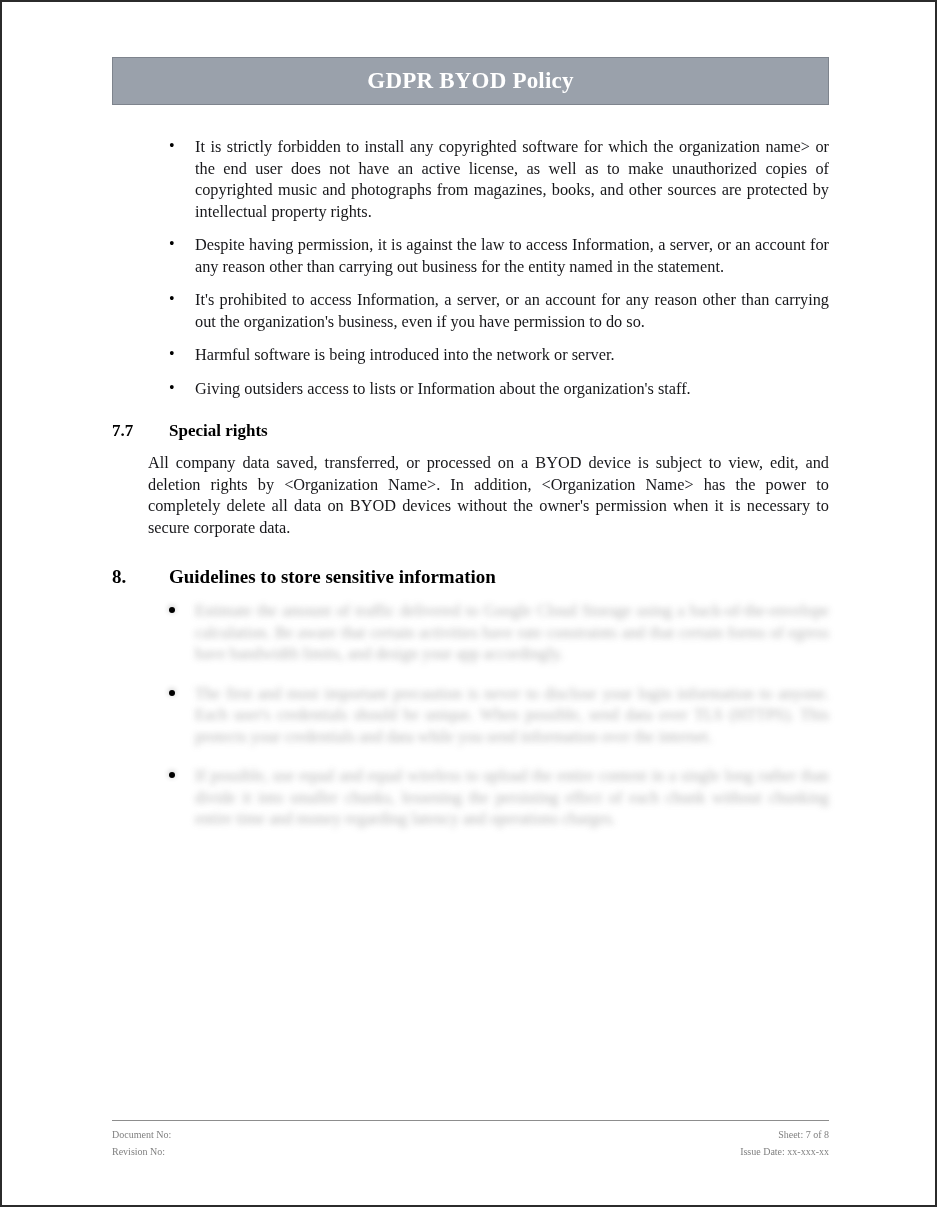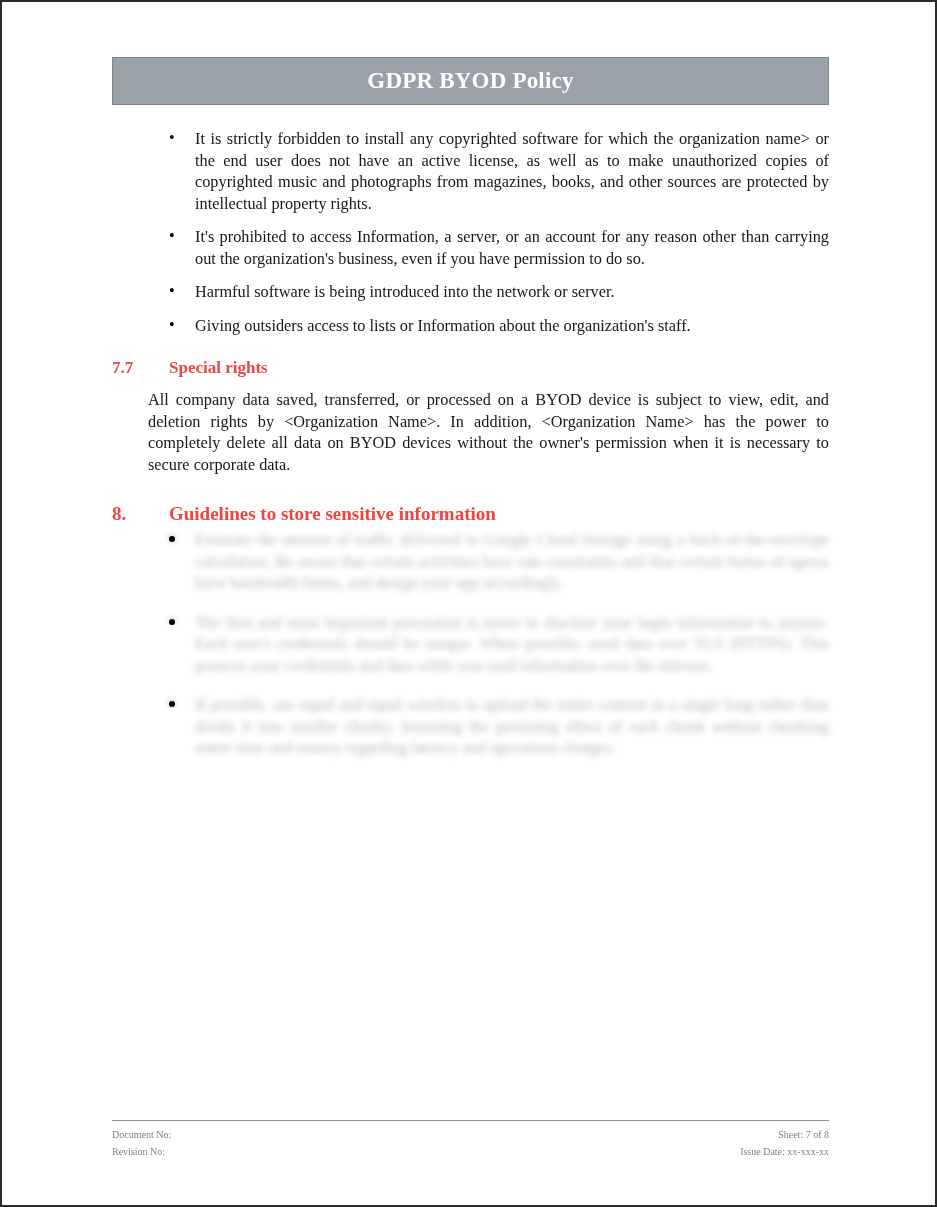--- a/index.html
+++ b/index.html
@@ -49,21 +49,21 @@
     width: 717px;
   }
 
   ul.bullets {
     list-style: none;
     margin: 0;
     padding: 0;
   }
   ul.bullets li {
     position: relative;
-    margin: 4px 0 12px 0;
+    margin: 12px 0 12px 0;
     padding-left: 83px;
     font-size: 16.3px;
     line-height: 21.5px;
     color: #17171a;
     text-align: justify;
     text-justify: inter-word;
   }
   ul.bullets li:last-child { margin-bottom: 0; }
   ul.bullets li::before {
     content: "\2022";
@@ -95,21 +95,21 @@
     height: 6px;
     border-radius: 50%;
     background: #000000;
   }
 
   
   .heading-row {
     display: flex;
     align-items: center;
     font-weight: bold;
-    color: #ef4444;
+    color: #000000;
   }
   .heading-sub {
     margin-top: 22px;
     font-size: 17px;
   }
   .heading-main {
     margin-top: 28px;
     font-size: 19px;
   }
   .heading-row .num {
@@ -158,20 +158,21 @@
 <div class="page">
 
   <div class="title-banner">
     <span class="title-text">GDPR BYOD Policy</span>
   </div>
 
   <div class="body-area">
 
     <ul class="bullets">
       <li>It is strictly forbidden to install any copyrighted software for which the organization name&gt; or the end user does not have an active license, as well as to make unauthorized copies of copyrighted music and photographs from magazines, books, and other sources are protected by intellectual property rights.</li>
+      <li>Despite having permission, it is against the law to access Information, a server, or an account for any reason other than carrying out business for the entity named in the statement.</li>
       <li>It's prohibited to access Information, a server, or an account for any reason other than carrying out the organization's business, even if you have permission to do so.</li>
       <li>Harmful software is being introduced into the network or server.</li>
       <li>Giving outsiders access to lists or Information about the organization's staff.</li>
     </ul>
 
     <div class="heading-row heading-sub">
       <span class="num">7.7</span>
       <span class="txt">Special rights</span>
     </div>
     <p class="sec-para">All company data saved, transferred, or processed on a BYOD device is subject to view, edit, and deletion rights by &lt;Organization Name&gt;. In addition, &lt;Organization Name&gt; has the power to completely delete all data on BYOD devices without the owner's permission when it is necessary to secure corporate data.</p>

